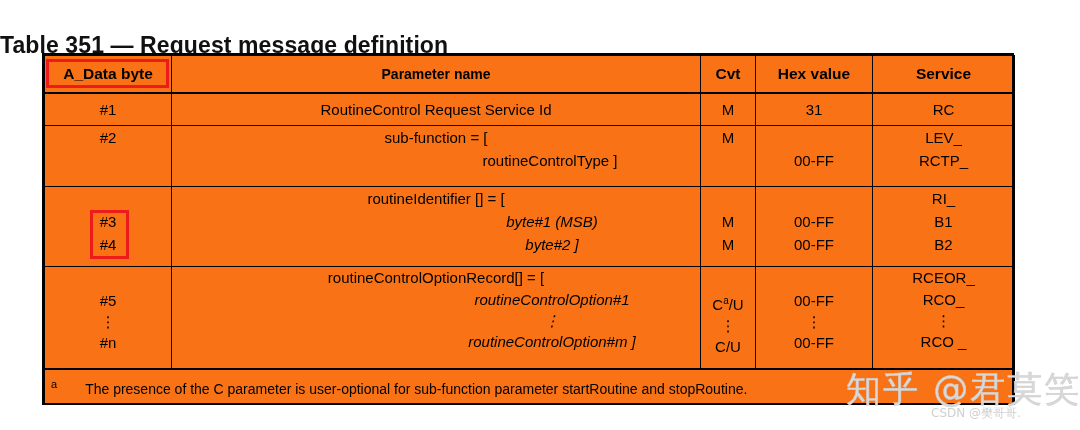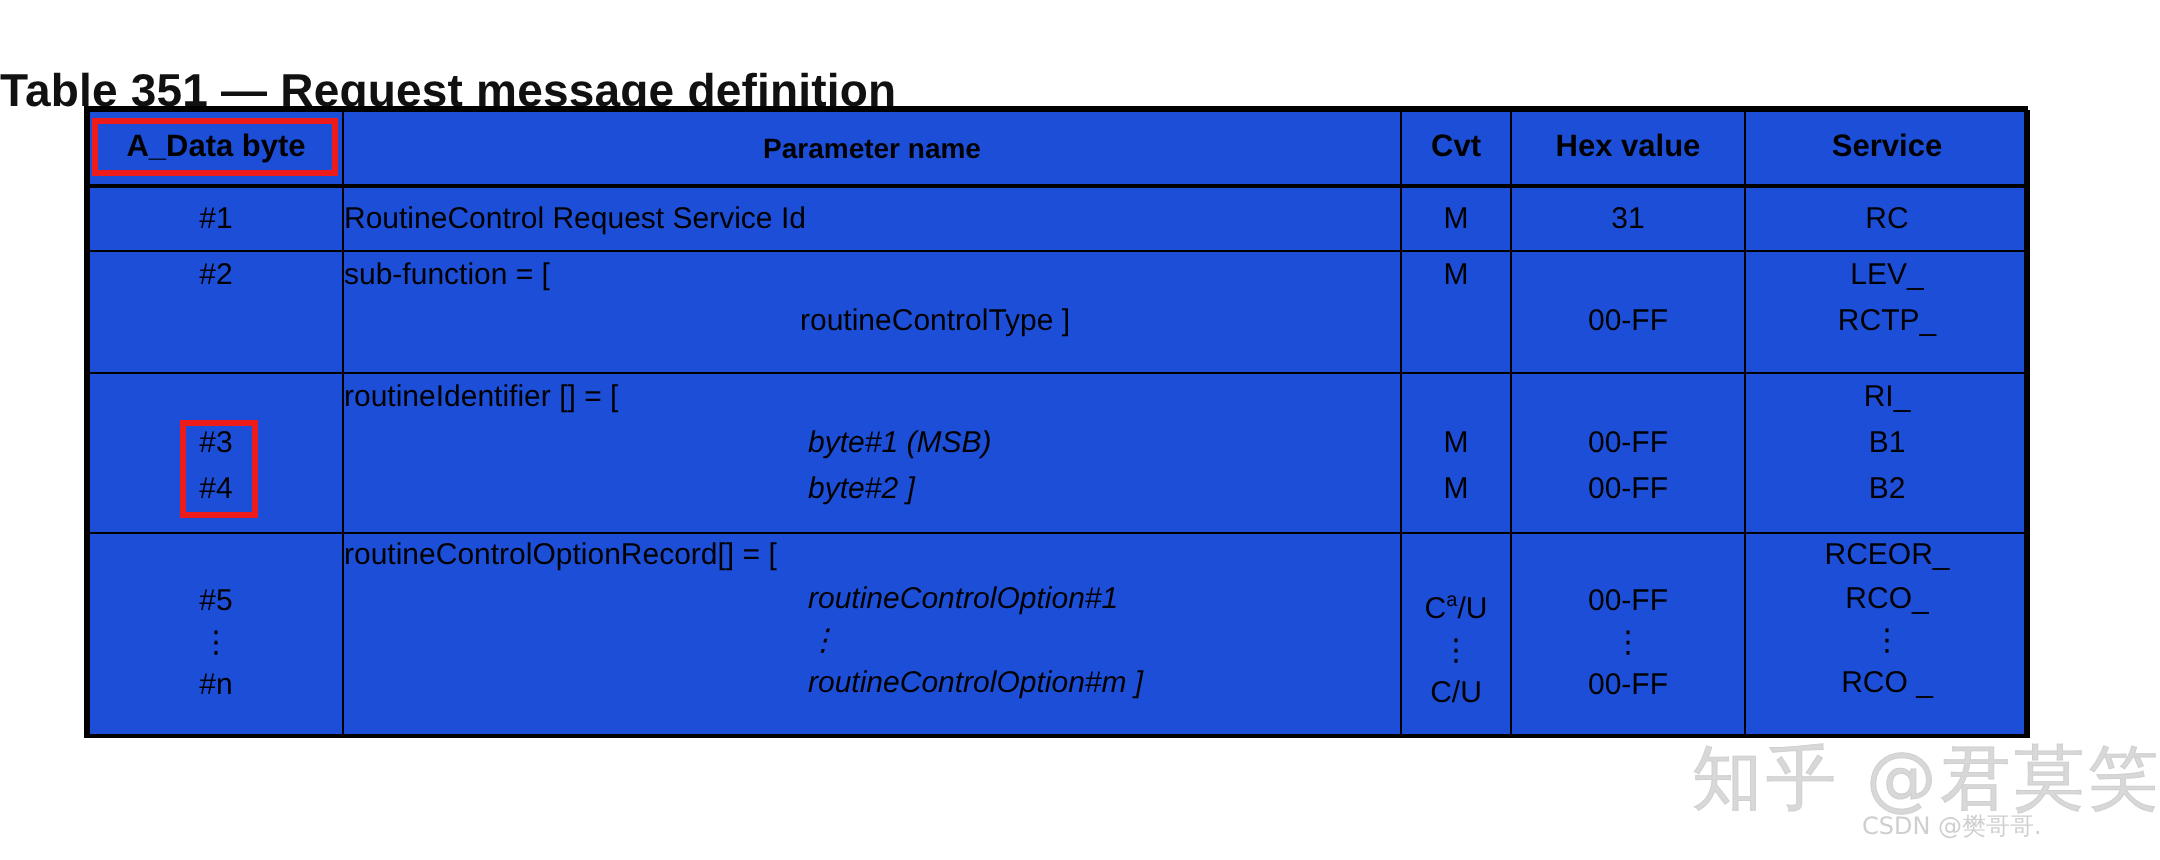--- a/index.html
+++ b/index.html
@@ -40,21 +40,21 @@
   table.doc {
     border-collapse: collapse;
     width: 970px;
     table-layout: fixed;
     font-size: 14.5px;
   }
   table.doc td, table.doc th {
     border: 1px solid #000;
     vertical-align: top;
     padding: 0;
-    background: #1d4ed8;
+    background: #f97316;
   }
   
   table.doc {
     outline: none;
   }
   .table-wrap::before {
     content: "";
     position: absolute;
     left: -2px; top: -2px;
     width: 972px;
@@ -76,21 +76,21 @@
     height: 36px;
     text-align: center;
     font-weight: bold;
     font-size: 15.5px;
     border-bottom: 2px solid #000;
     vertical-align: middle;
   }
   tr.hdr th.param-h { font-size: 14px; }
 
   td.byte   { text-align: center; font-size: 15px; }
-  td.param  { text-align: left; font-size: 15px; padding-left: 6px; }
+  td.param  { text-align: center; font-size: 15px; padding-left: 6px; }
   td.cvt, td.hex, td.mnem { text-align: center; font-size: 15px; }
 
   
   tr.r1 td { height: 31px; vertical-align: middle; }
   tr.r2 td { height: 60px; }
   tr.r3 td { height: 79px; }
   tr.r4 td { height: 101px; }
 
   .pad-top { padding-top: 5px; }
 
@@ -280,20 +280,25 @@
           <span class="ind">00-FF</span>
         </td>
         <td class="mnem pad-top lines-tight">
           <span class="ind">RCEOR_</span>
           <span class="ind">RCO_</span>
           <span class="vdots">⋮</span>
           <span class="ind">RCO _</span>
         </td>
       </tr>
 
+      <tr class="foot">
+        <td colspan="5">
+          <span class="fn-sup">a</span><span>The presence of the C parameter is user-optional for sub-function parameter startRoutine and stopRoutine.</span>
+        </td>
+      </tr>
     </tbody>
   </table>
 </div>
 
 <div class="redbox" id="redbox-header"></div>
 <div class="redbox" id="redbox-bytes"></div>
 
 <div class="wm-zhihu">知乎 @君莫笑</div>
 <div class="wm-csdn">CSDN @樊哥哥.</div>
 

